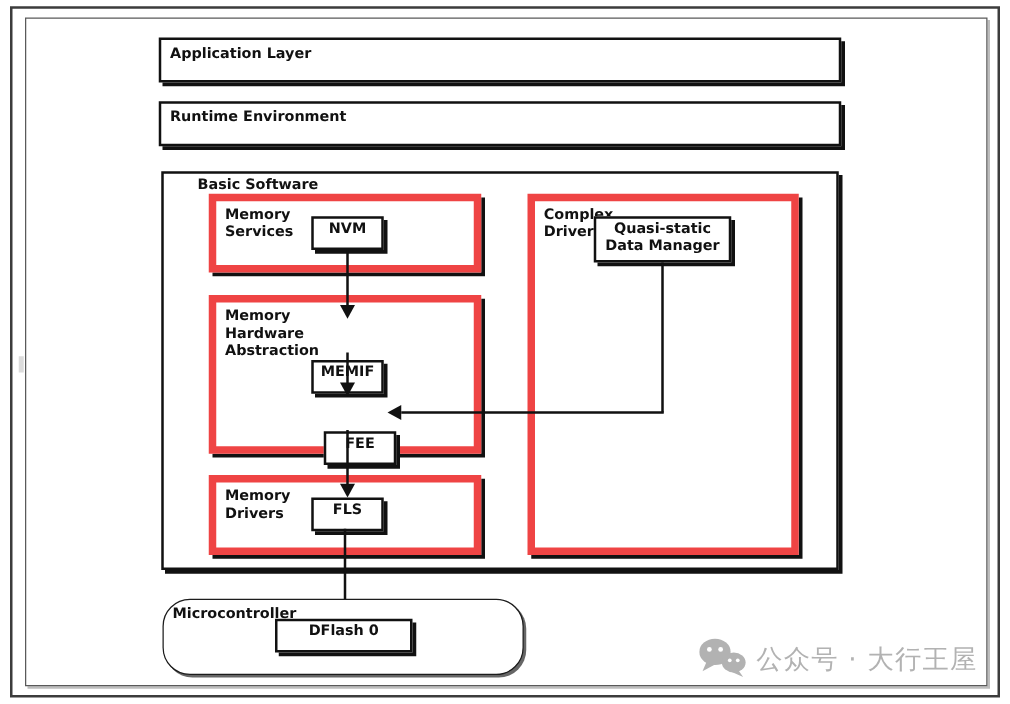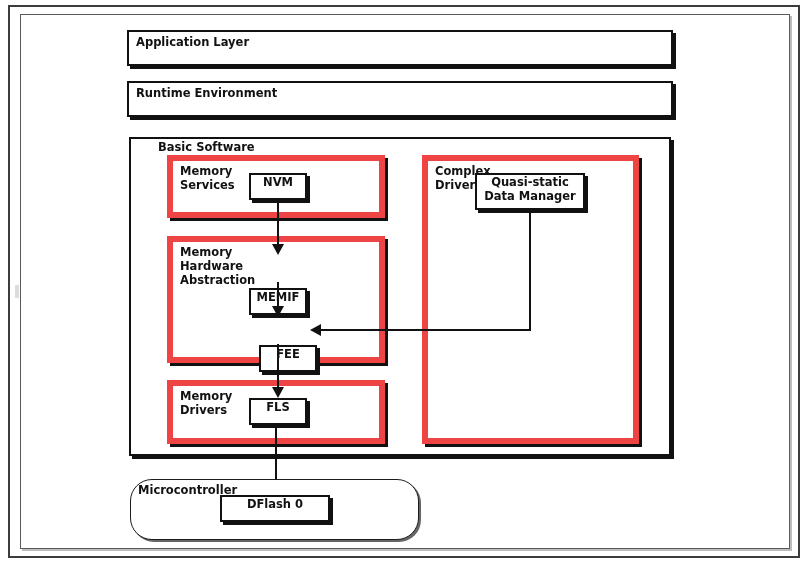--- a/index.html
+++ b/index.html
@@ -142,14 +142,31 @@
   <div class="arr-down" style="left:270px;top:484px;"></div>
 
   <div class="micro" style="left:130px;top:479px;width:289px;height:61px;border-radius:22px;">
     <div class="lbl">Microcontroller</div>
   </div>
 
   <div class="comp" style="left:220px;top:495px;width:110px;height:27px;">
     <span>DFlash 0</span>
   </div>
 
+  <div class="watermark">
+    <svg width="40" height="34" viewBox="0 0 40 34">
+      <g fill="#b2b2b2">
+        <ellipse cx="14" cy="11.5" rx="12.5" ry="10.5"></ellipse>
+        <polygon points="7,20 4,27 14,21.5"></polygon>
+        <ellipse cx="29" cy="20" rx="9.5" ry="8"></ellipse>
+        <polygon points="33,26.5 36.5,31.5 27.5,27.5"></polygon>
+      </g>
+      <g fill="#ffffff">
+        <circle cx="9.5" cy="9.5" r="1.9"></circle>
+        <circle cx="18.5" cy="9.5" r="1.9"></circle>
+        <circle cx="25.8" cy="18.2" r="1.5"></circle>
+        <circle cx="32.2" cy="18.2" r="1.5"></circle>
+      </g>
+    </svg>
+    <span>公众号 · 大行王屋</span>
+  </div>
 
 </div>
 
 </body></html>

